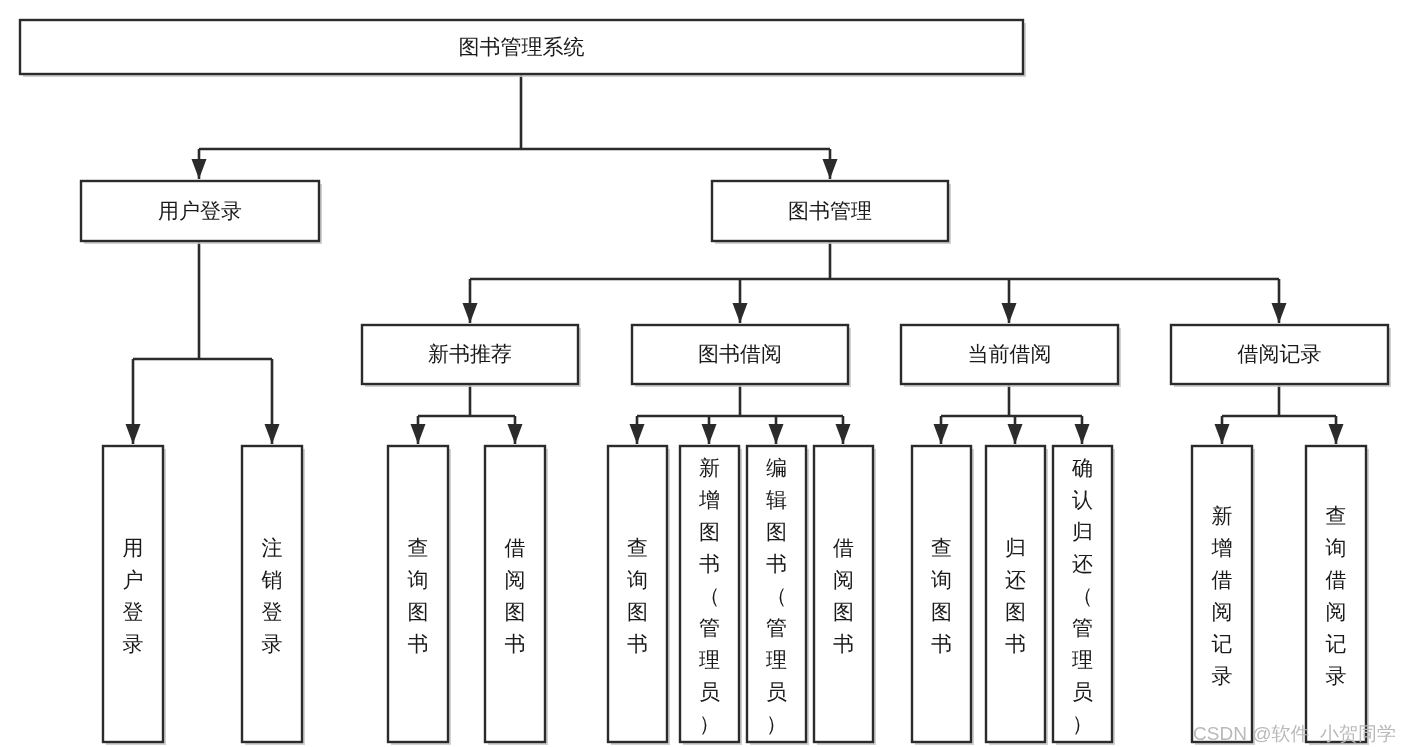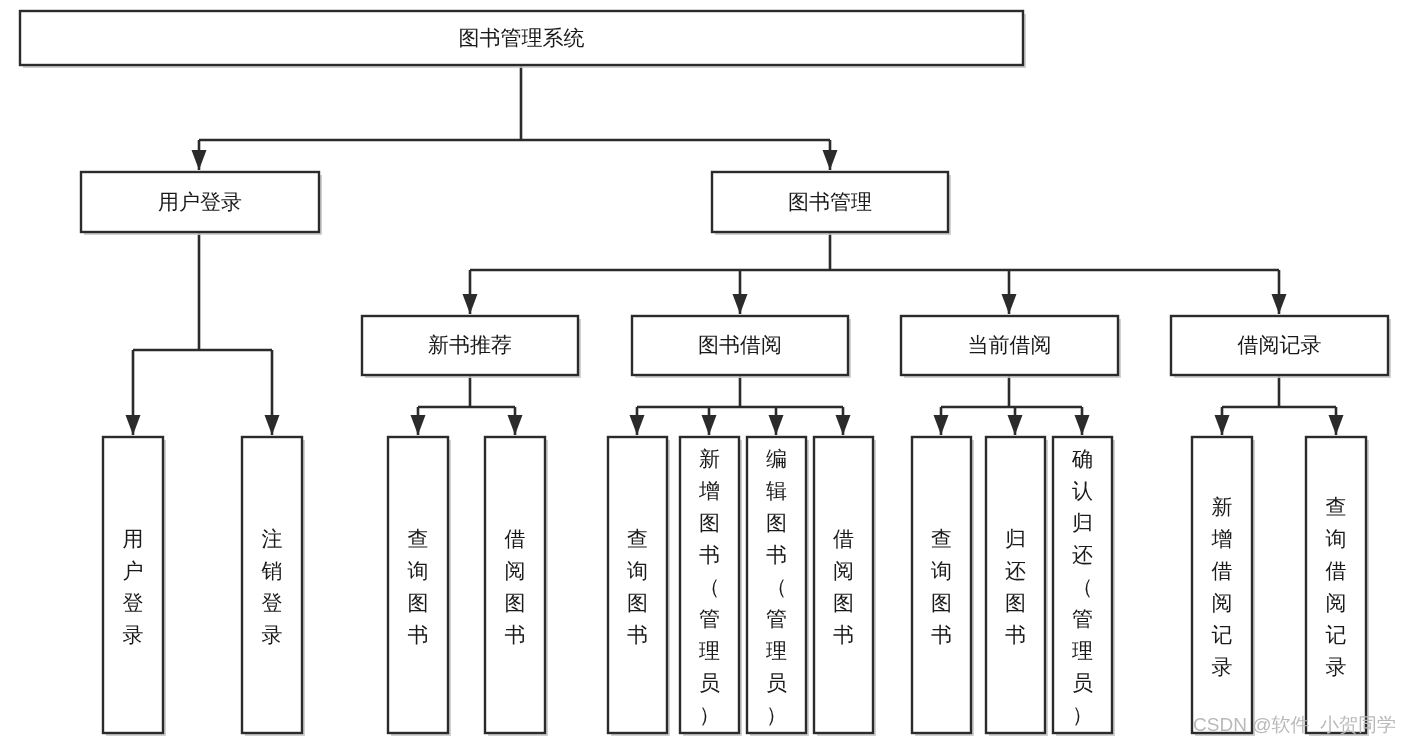--- a/index.html
+++ b/index.html
@@ -11,21 +11,21 @@
   body {
     width: 1405px;
     height: 747px;
     overflow: hidden;
     font-family: "Liberation Sans", "DejaVu Sans", sans-serif;
     position: relative;
   }
   #diagram-root {
     position: absolute;
     left: 0;
-    top: 0;
+    top: 9px;
     width: 1405px;
     height: 733px;
   }
   svg.diagram {
     display: block;
     width: 1405px;
     height: 747px;
   }
   .node-box {
     fill: #ffffff;

